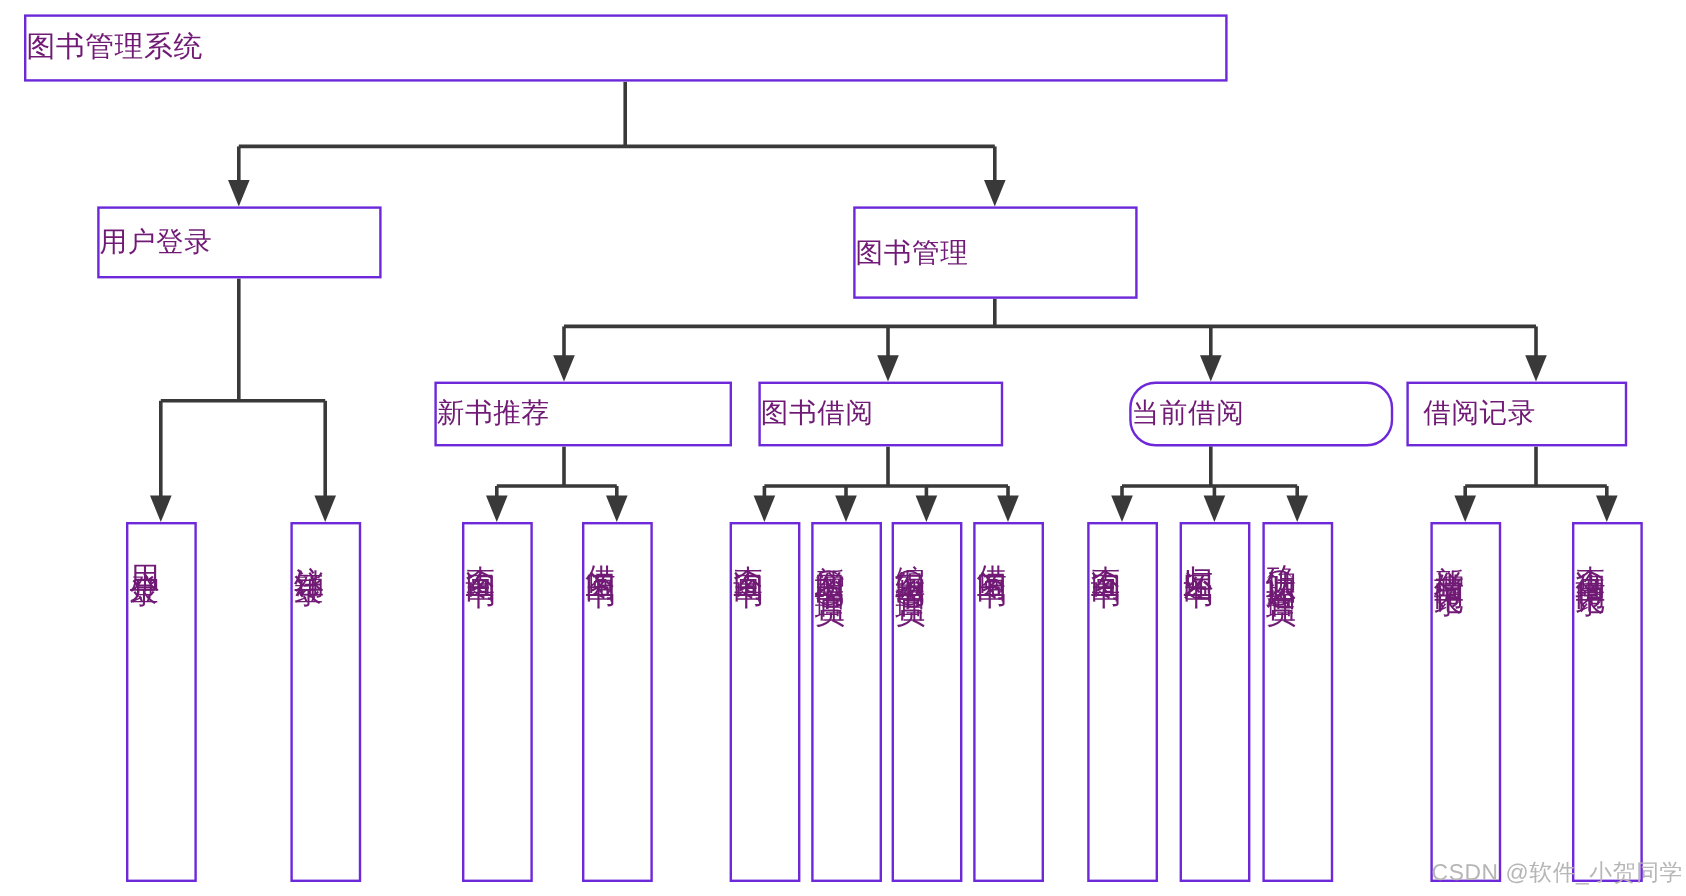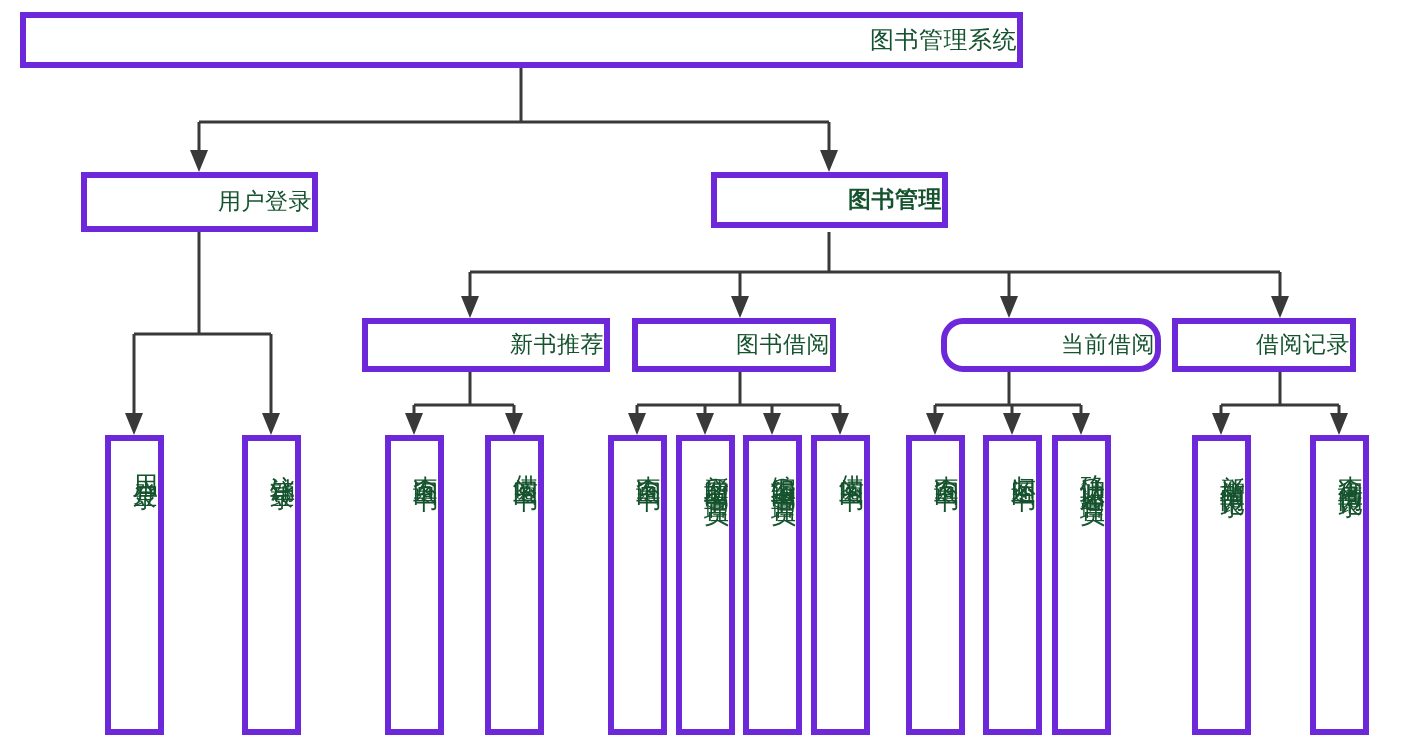--- a/index.html
+++ b/index.html
@@ -23,25 +23,25 @@
     left: 0;
     top: 0;
     width: 1405px;
     height: 747px;
     pointer-events: none;
   }
   .node {
     position: absolute;
     box-sizing: border-box;
     background: #ffffff;
-    border: 6px solid #6d28d9;
+    border: 2px solid #6d28d9;
     display: flex;
     align-items: center;
-    justify-content: flex-end;
-    color: #14532d;
+    justify-content: flex-start;
+    color: #701a75;
   }
   .node .label {
     display: block;
     text-align: center;
     line-height: 1.18;
     white-space: pre-line;
   }
   .node.horiz .label {
     writing-mode: horizontal-tb;
     font-size: 23px;
@@ -127,21 +127,21 @@
       <line x1="1339" y1="405" x2="1339" y2="415" stroke="#393939" stroke-width="3"></line>
       <polygon points="1330,413 1348,413 1339,435" fill="#393939"></polygon>
     </svg>
   <div id="nodes">
       <div class="node horiz root" style="left: 20px; top: 12px; width: 1003px; height: 56px;">
         <span class="label">图书管理系统</span>
       </div>
       <div class="node horiz" style="left: 81px; top: 172px; width: 237px; height: 60px;">
         <span class="label">用户登录</span>
       </div>
-      <div class="node horiz" style="left: 711px; top: 172px; width: 237px; height: 56px; font-weight: bold;">
+      <div class="node horiz" style="left: 711px; top: 172px; width: 237px; height: 77px;">
         <span class="label">图书管理</span>
       </div>
       <div class="node horiz" style="left: 362px; top: 318px; width: 248px; height: 54px;">
         <span class="label">新书推荐</span>
       </div>
       <div class="node horiz" style="left: 632px; top: 318px; width: 204px; height: 54px;">
         <span class="label">图书借阅</span>
       </div>
       <div class="node horiz" style="left: 941px; top: 318px; width: 220px; height: 54px; border-radius: 22px;">
         <span class="label">当前借阅</span>
@@ -182,13 +182,14 @@
       <div class="node vert" style="left: 1052px; top: 435px; width: 59px; height: 300px;">
         <span class="label">确认归还（管理员）</span>
       </div>
       <div class="node vert" style="left: 1192px; top: 435px; width: 59px; height: 300px;">
         <span class="label">新增借阅记录</span>
       </div>
       <div class="node vert" style="left: 1310px; top: 435px; width: 59px; height: 300px;">
         <span class="label">查询借阅记录</span>
       </div>
     </div>
+  <div id="watermark" style="left: 1193px; top: 714px;">CSDN @软件_小贺同学</div>
 </div>
 
 </body></html>

